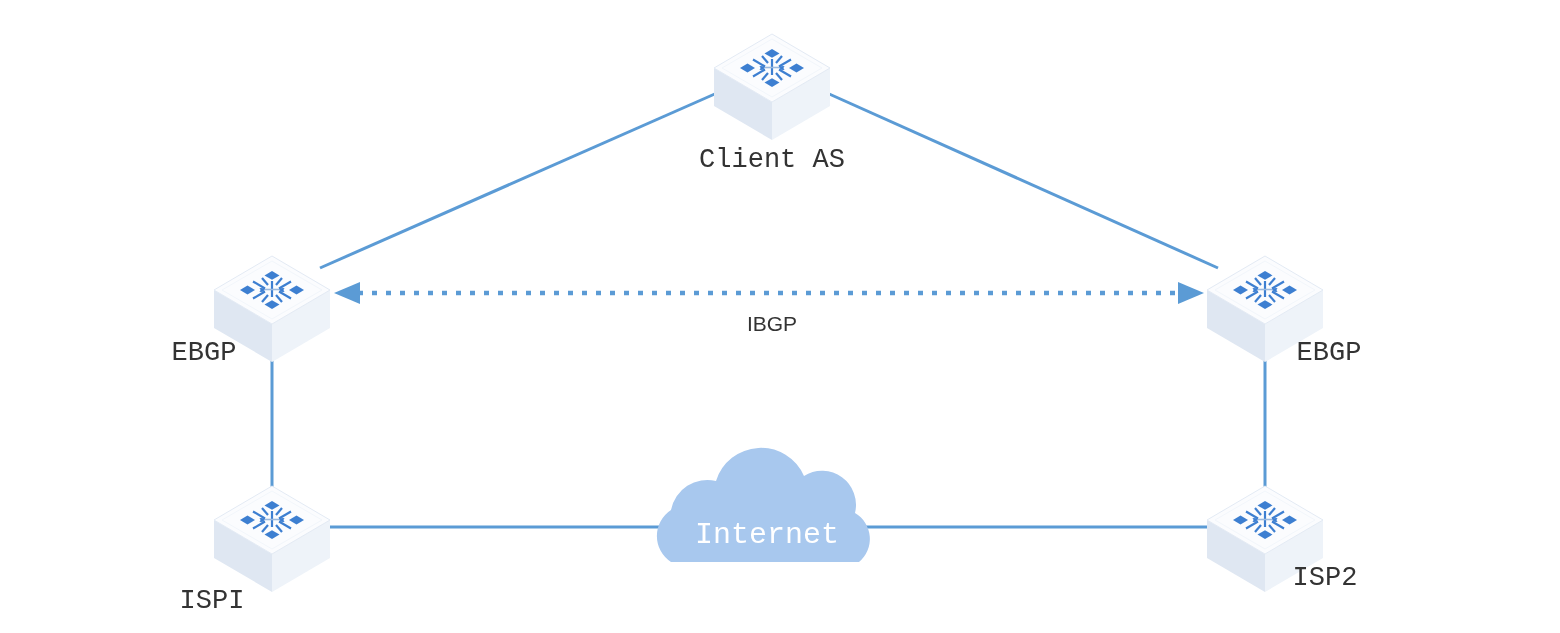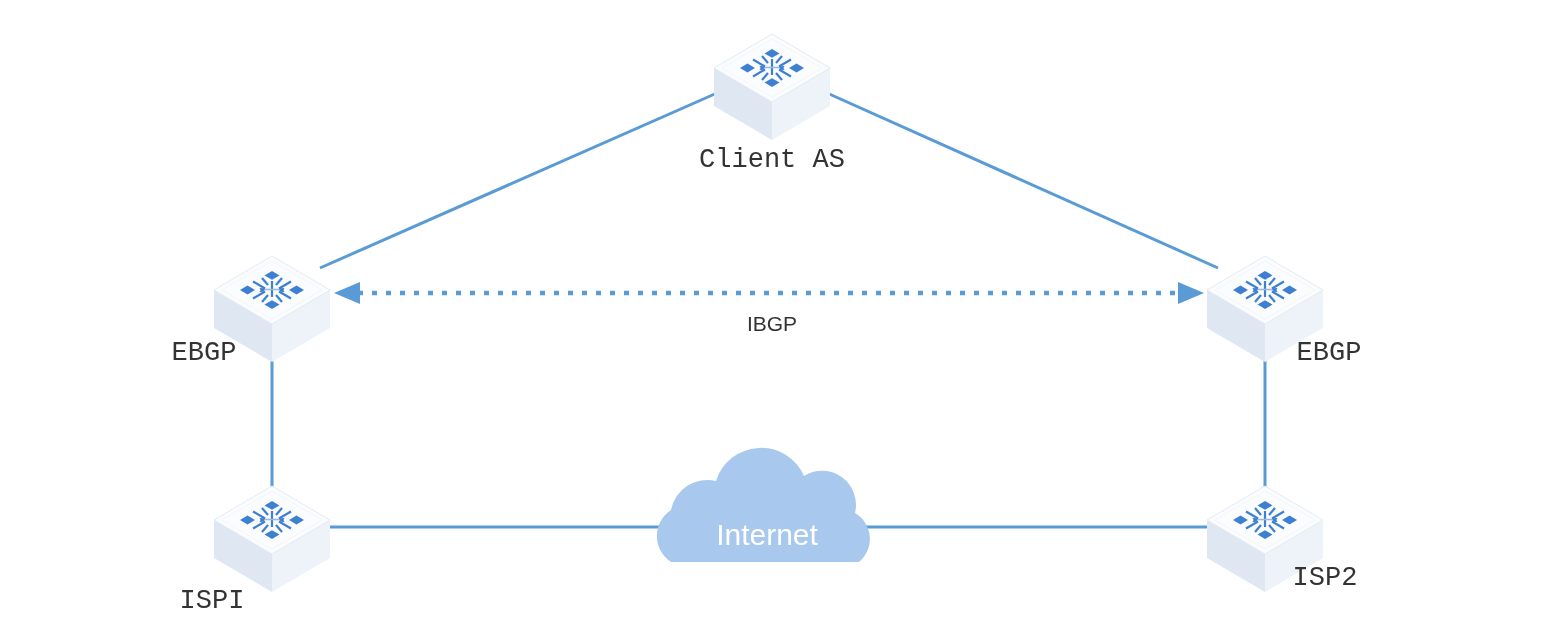--- a/index.html
+++ b/index.html
@@ -29,21 +29,21 @@
   .node-label {
     position: absolute;
     font-family: Liberation Mono, monospace;
     font-size: 27px;
     color: #333333;
     white-space: nowrap;
     line-height: 1;
   }
   .cloud-label {
     position: absolute;
-    font-family: Liberation Sans, sans-serif;
+    font-family: Liberation Mono, monospace;
     font-size: 30px;
     color: #ffffff;
     white-space: nowrap;
     line-height: 1;
     font-weight: 400;
   }
   .link-label {
     position: absolute;
     font-family: "Liberation Sans", sans-serif;
     font-size: 21px;

